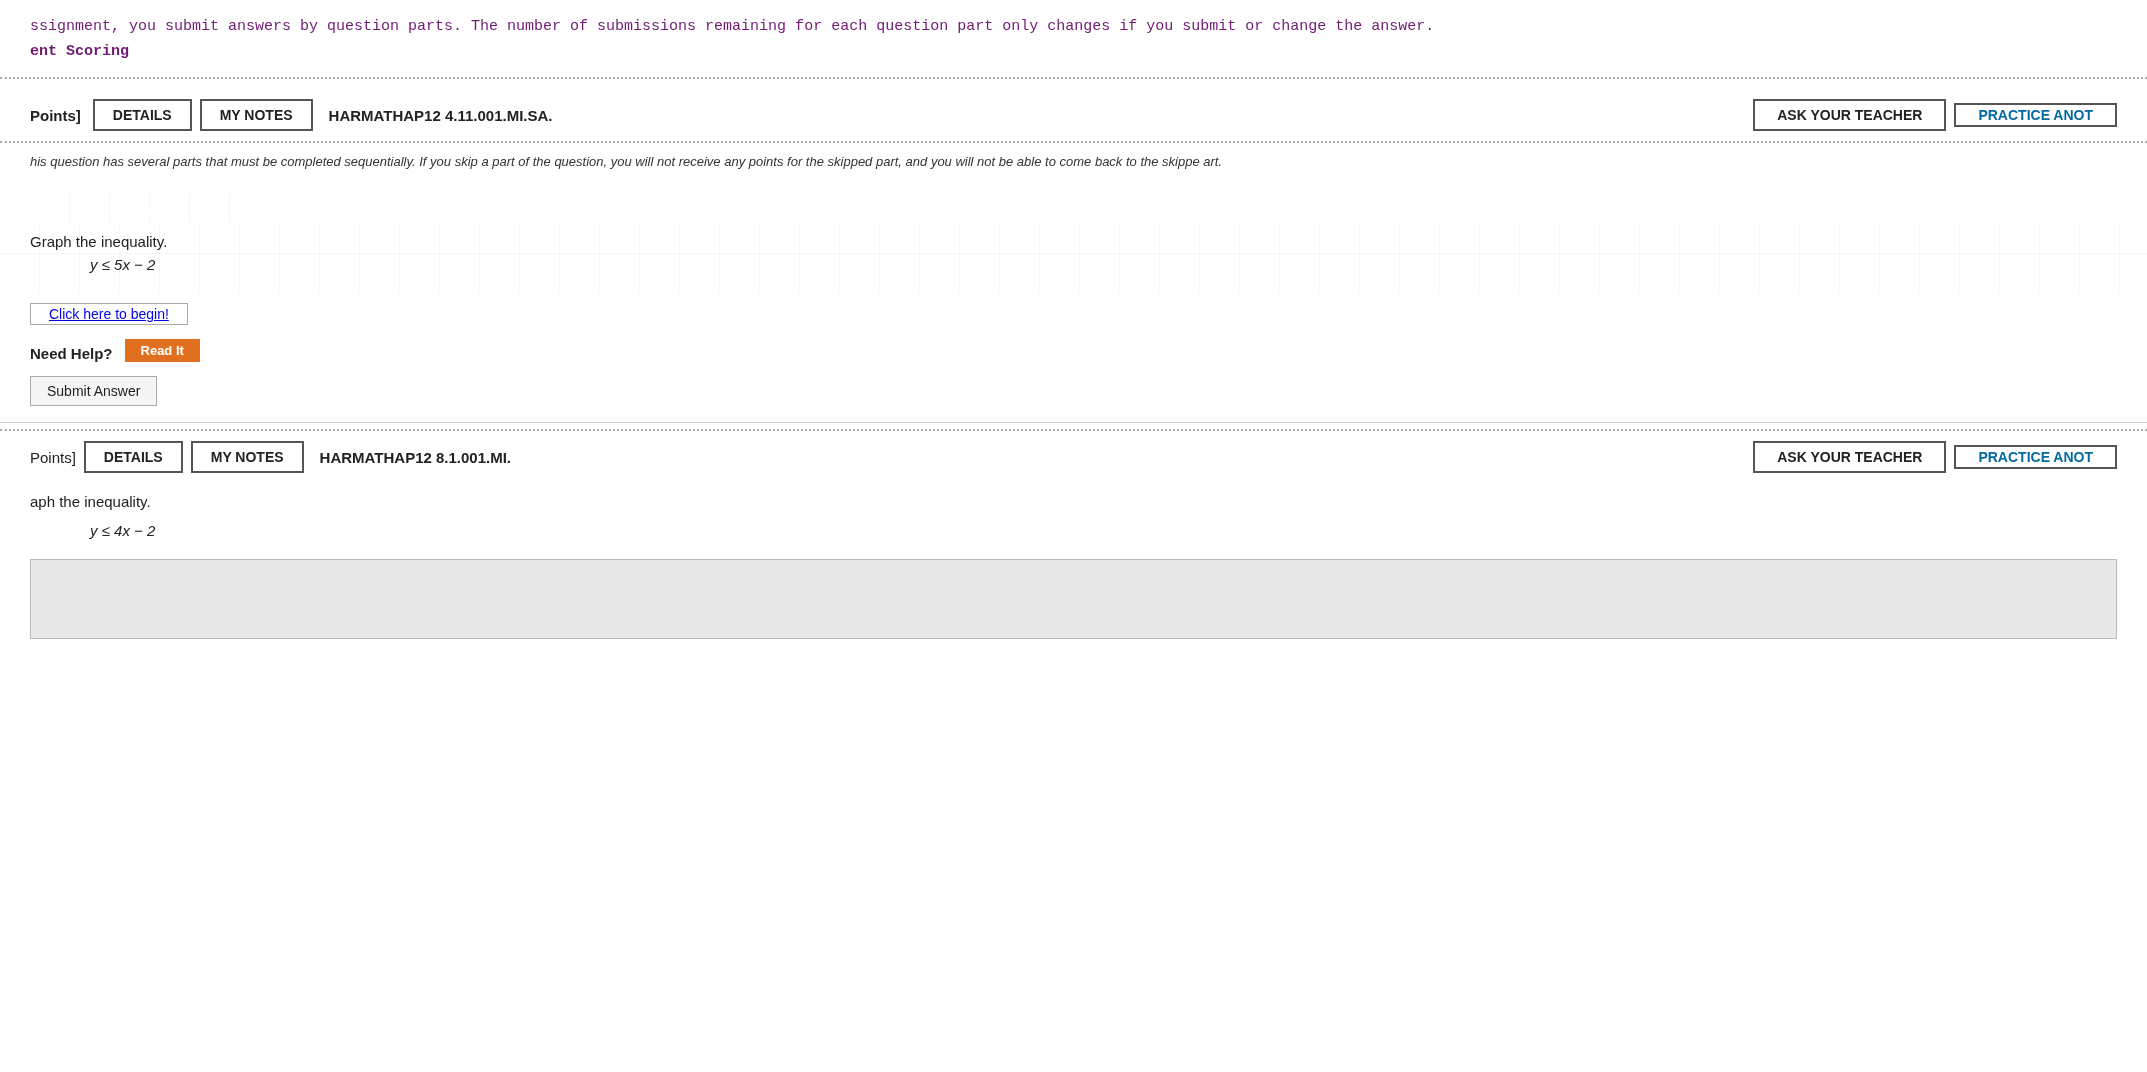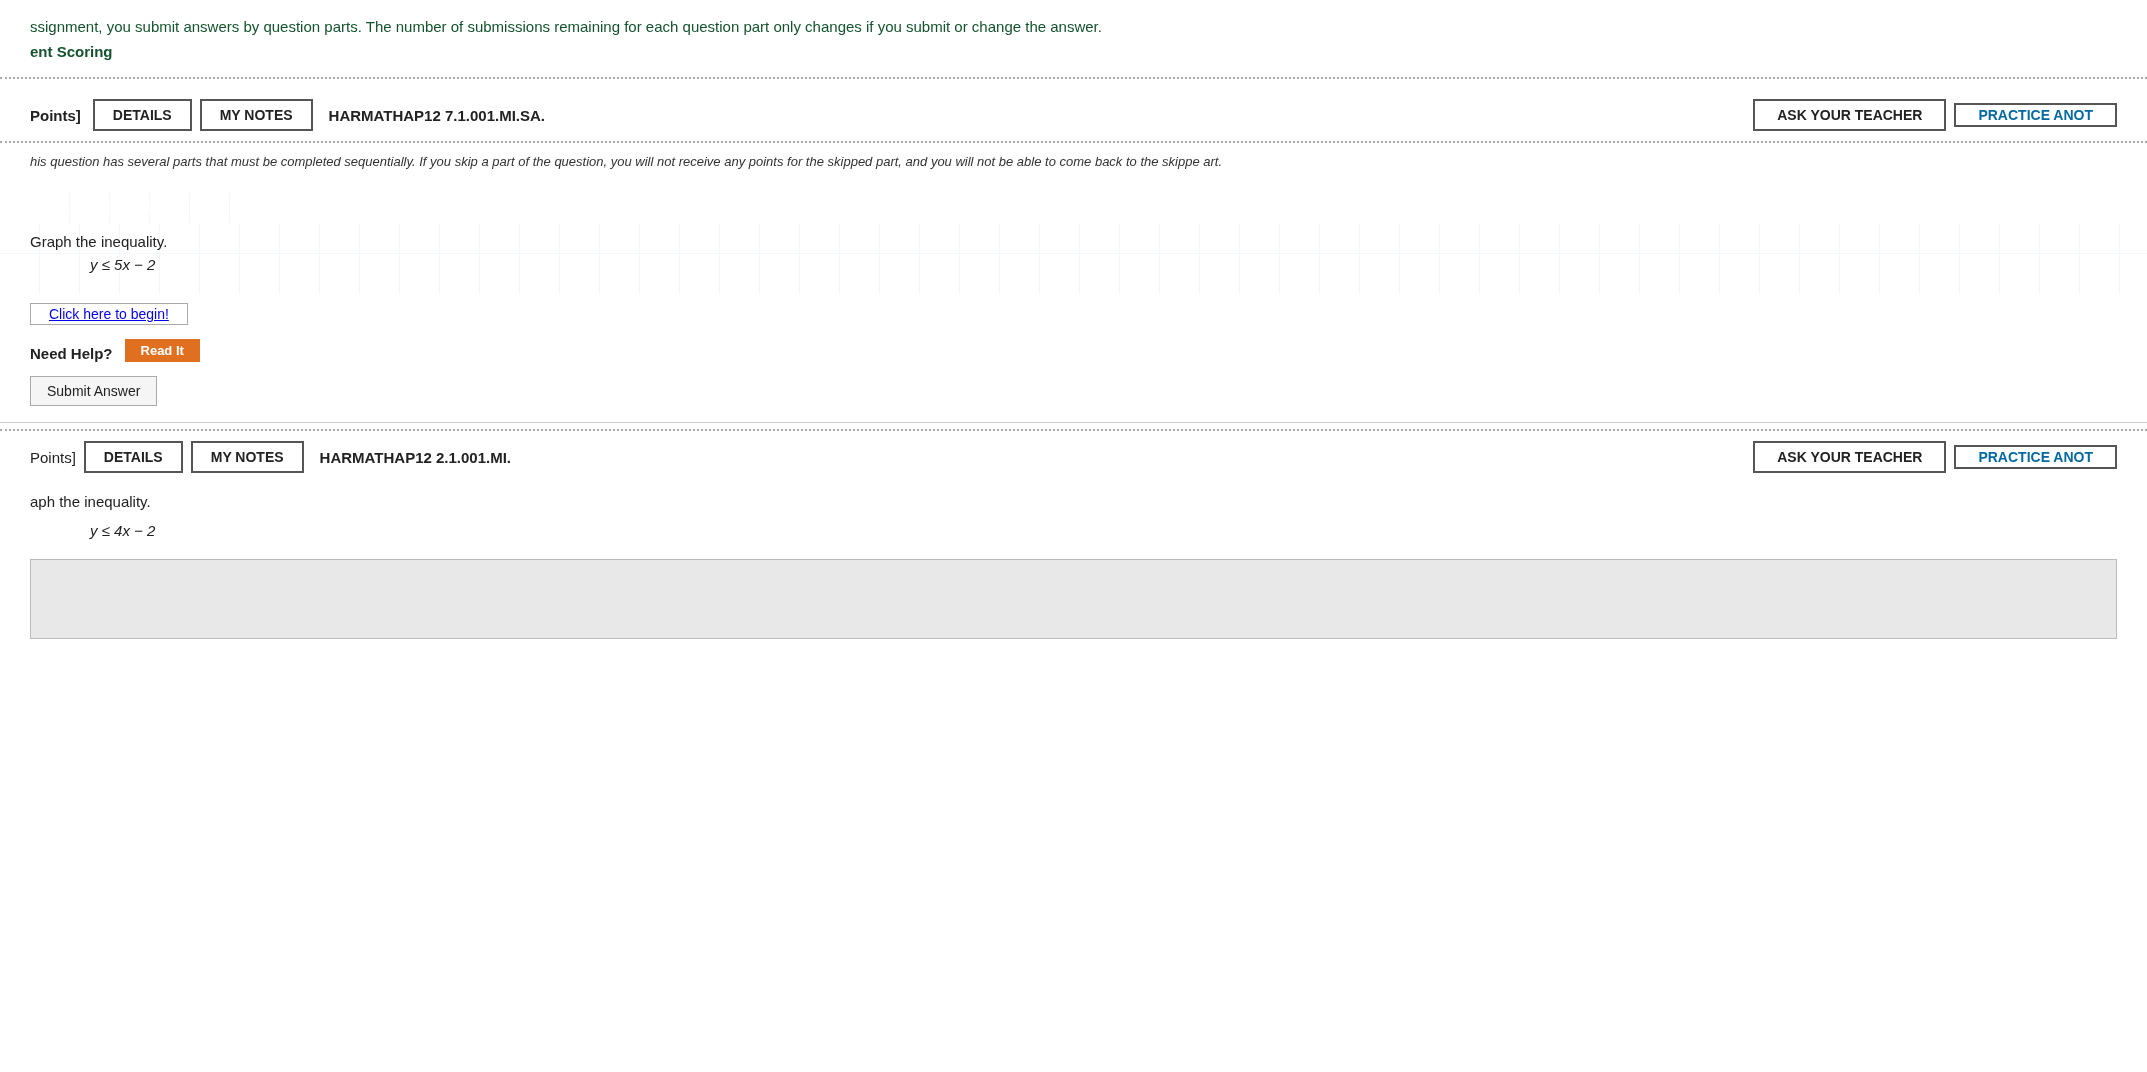--- a/index.html
+++ b/index.html
@@ -17,22 +17,23 @@
       position: relative;
     }
 
     
     .top-info {
       padding: 18px 30px 0 30px;
       background: #fff;
     }
     .top-info p {
       font-size: 15px;
-      color: #14532d;
+      color: #701a75;
       margin-bottom: 8px;
+      font-family: Liberation Mono, monospace;
     }
     .top-info .bold-label {
       font-weight: bold;
       font-size: 15px;
       margin-bottom: 17px;
     }
 
     .dotted-divider {
       border: none;
       border-top: 2px dotted #aaa;
@@ -247,21 +248,21 @@
     <p class="bold-label">ent Scoring</p>
   </div>
 
   <hr class="dotted-divider">
 
   
   <div class="question-header">
     <span class="points-label">Points]</span>
     <button class="btn-details">DETAILS</button>
     <button class="btn-notes">MY NOTES</button>
-    <span class="question-id">HARMATHAP12 7.1.001.MI.SA.</span>
+    <span class="question-id">HARMATHAP12 4.11.001.MI.SA.</span>
     <button class="btn-ask-teacher">ASK YOUR TEACHER</button>
     <button class="btn-practice">PRACTICE ANOT</button>
   </div>
 
   
   <div class="instruction-text">
     <span>his question has several parts that must be completed sequentially. If you skip a part of the question, you will not receive any points for the skipped part, and you will not be able to come back to the skippe art.</span>
   </div>
 
   
@@ -289,21 +290,21 @@
     <button class="btn-submit">Submit Answer</button>
   </div>
 
   <hr class="section-divider">
 
   
   <div class="question-header-2">
     <span class="points-label">Points]</span>
     <button class="btn-details">DETAILS</button>
     <button class="btn-notes">MY NOTES</button>
-    <span class="question-id">HARMATHAP12 2.1.001.MI.</span>
+    <span class="question-id">HARMATHAP12 8.1.001.MI.</span>
     <button class="btn-ask-teacher">ASK YOUR TEACHER</button>
     <button class="btn-practice">PRACTICE ANOT</button>
   </div>
 
   
   <div class="bottom-section">
     <p class="graph-instruction2">aph the inequality.</p>
     <p class="math-expr2">y ≤ 4x − 2</p>
   </div>
 

